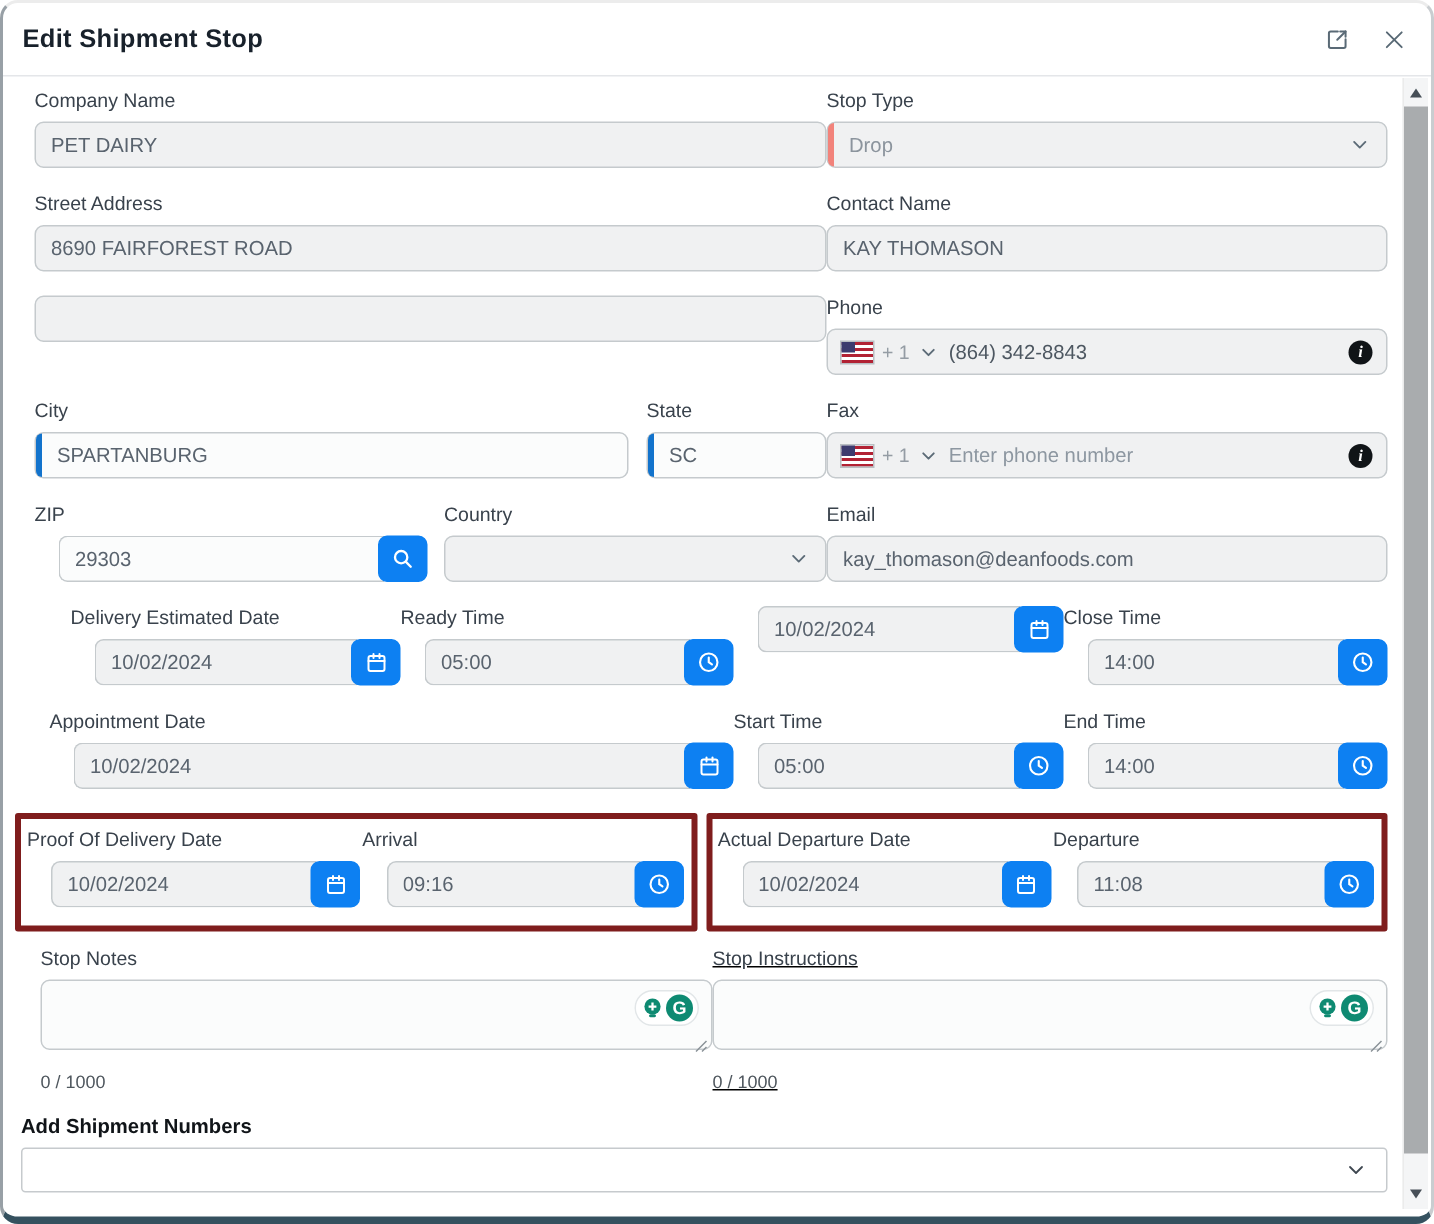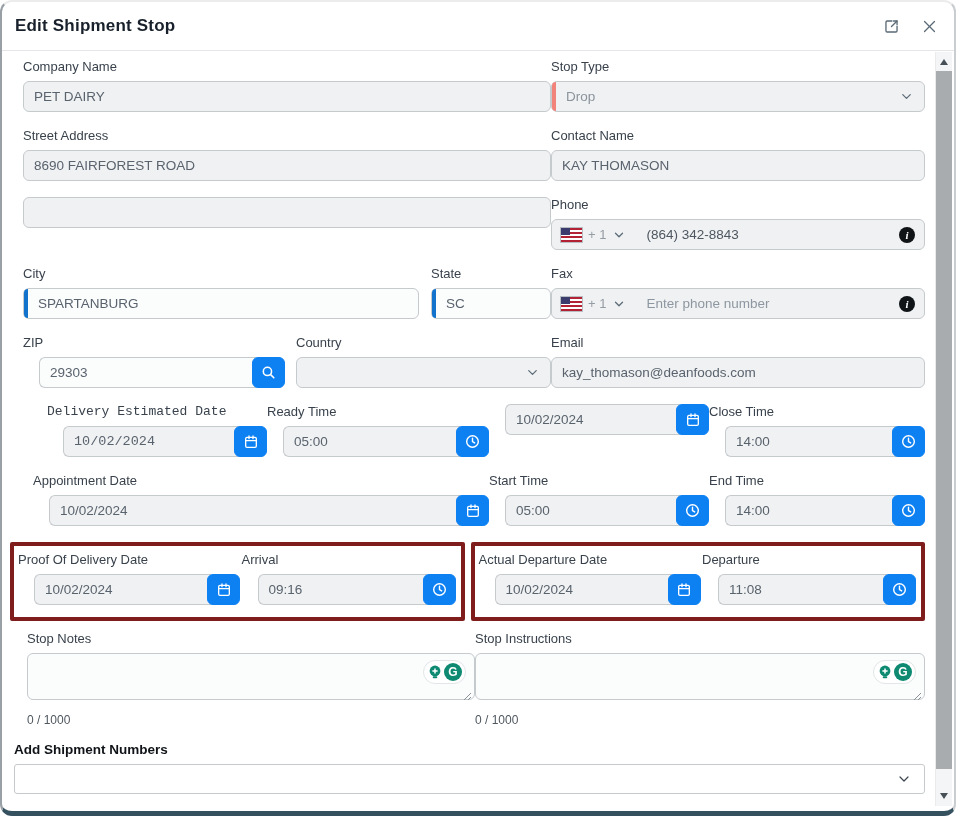--- a/index.html
+++ b/index.html
@@ -26,31 +26,31 @@
   
   .sel { display:flex; align-items:center; height:31px; border:1px solid #c5cacd; border-radius:6px; background:#f0f1f2; padding:0 10px; cursor:pointer; }
   .sel .val { flex:1; font-size:13.5px; color:#8b949d; }
   .sel.strip { padding-left:14px; }
   
   .phone { display:flex; align-items:center; height:31px; border:1px solid #c5cacd; border-radius:6px; background:#f0f1f2; padding:0 9px; gap:6px; }
   .flag { width:21px; height:14px; position:relative; flex:0 0 auto;
           background:repeating-linear-gradient(#b22234 0 2px, #ffffff 2px 4px); outline:1px solid #b9bec2; }
   .flag::after { content:""; position:absolute; left:0; top:0; width:9px; height:7px; background:#3c3b6e; }
   .dial { font-size:13px; color:#949ca4; }
-  .phone input { flex:1; border:none; background:transparent; font-size:13.5px; color:#4d5761; font-family:inherit; outline:none; min-width:0;margin-left:14px; }
+  .phone input { flex:1; border:none; background:transparent; font-size:13.5px; color:#4d5761; font-family:inherit; outline:none; min-width:0; }
   .phone input::placeholder { color:#8d97a1; }
   .info { width:16px; height:16px; border-radius:50%; background:#101417; color:#fff; display:flex; align-items:center; justify-content:center;
           font:italic bold 11px "Liberation Serif", serif; flex:0 0 auto; }
   
   .grp { display:flex;padding-left:16px; }
   .grp .inp { border-radius:6px 0 0 6px; border-right:none; flex:1; min-width:0; }
   .icon-btn { width:33px; height:31px; background:#0d80f2; border:1px solid #0d80f2; border-radius:6px; margin-left:-4px;
               display:flex; align-items:center; justify-content:center; cursor:pointer; flex:0 0 auto; z-index:1; }
   
-  .c1 { width:220px;font-family:Liberation Mono, monospace; } .c2 { width:222px; } .c3 { width:220px; } .c4 { width:216px; }
+  .c1 { width:220px; } .c2 { width:222px; } .c3 { width:220px; } .c4 { width:216px; }
   .c12 { width:456px; }
   
   .redrow { display:flex; margin-left:-4px; margin-bottom:10px; }
   .redbox { width:455px; border:4px solid #7f1d1d; border-radius:2px; padding:6px 5px 12px 4px; display:flex; justify-content:space-between; }
   .redbox + .redbox { margin-left:6px; }
   .rb1 { width:222px; } .rb2 { width:214px; }
   
   .tawrap { position:relative; }
   .ta { width:100%; height:47px; border:1px solid #c5cacd; border-radius:6px; background:#fbfcfc; resize:none; font-family:inherit; outline:none; }
   .gpill { position:absolute; right:9px; top:7px; background:#fff; border:1px solid #e2e6e8; border-radius:14px; height:24px;
@@ -370,21 +370,21 @@
                 <path d="M8 4.4 V9.6 M5.4 7 H10.6" stroke="#fff" stroke-width="1.5"></path>
               </svg>
             <span class="gcirc">G</span>
           </div>
           <svg class="resize-h" width="9" height="9" viewBox="0 0 9 9">
               <path d="M8 1 L1 8 M8 5 L5 8" stroke="#8a9298" stroke-width="1"></path>
             </svg>
         </div>
         <div class="counter">0 / 1000</div>
       </div>
-      <div class="fg" style="width:450px;">
+      <div class="fg" style="width:450px;text-decoration:underline;">
         <label>Stop Instructions</label>
         <div class="tawrap">
           <textarea class="ta" style=""></textarea>
           <div class="gpill">
             <svg width="16" height="16" viewBox="0 0 16 16">
                 <circle cx="8" cy="7" r="5.4" fill="#0e8a72"></circle>
                 <rect x="5.7" y="12.2" width="4.6" height="2" rx="1" fill="#0e8a72"></rect>
                 <path d="M8 4.4 V9.6 M5.4 7 H10.6" stroke="#fff" stroke-width="1.5"></path>
               </svg>
             <span class="gcirc">G</span>

